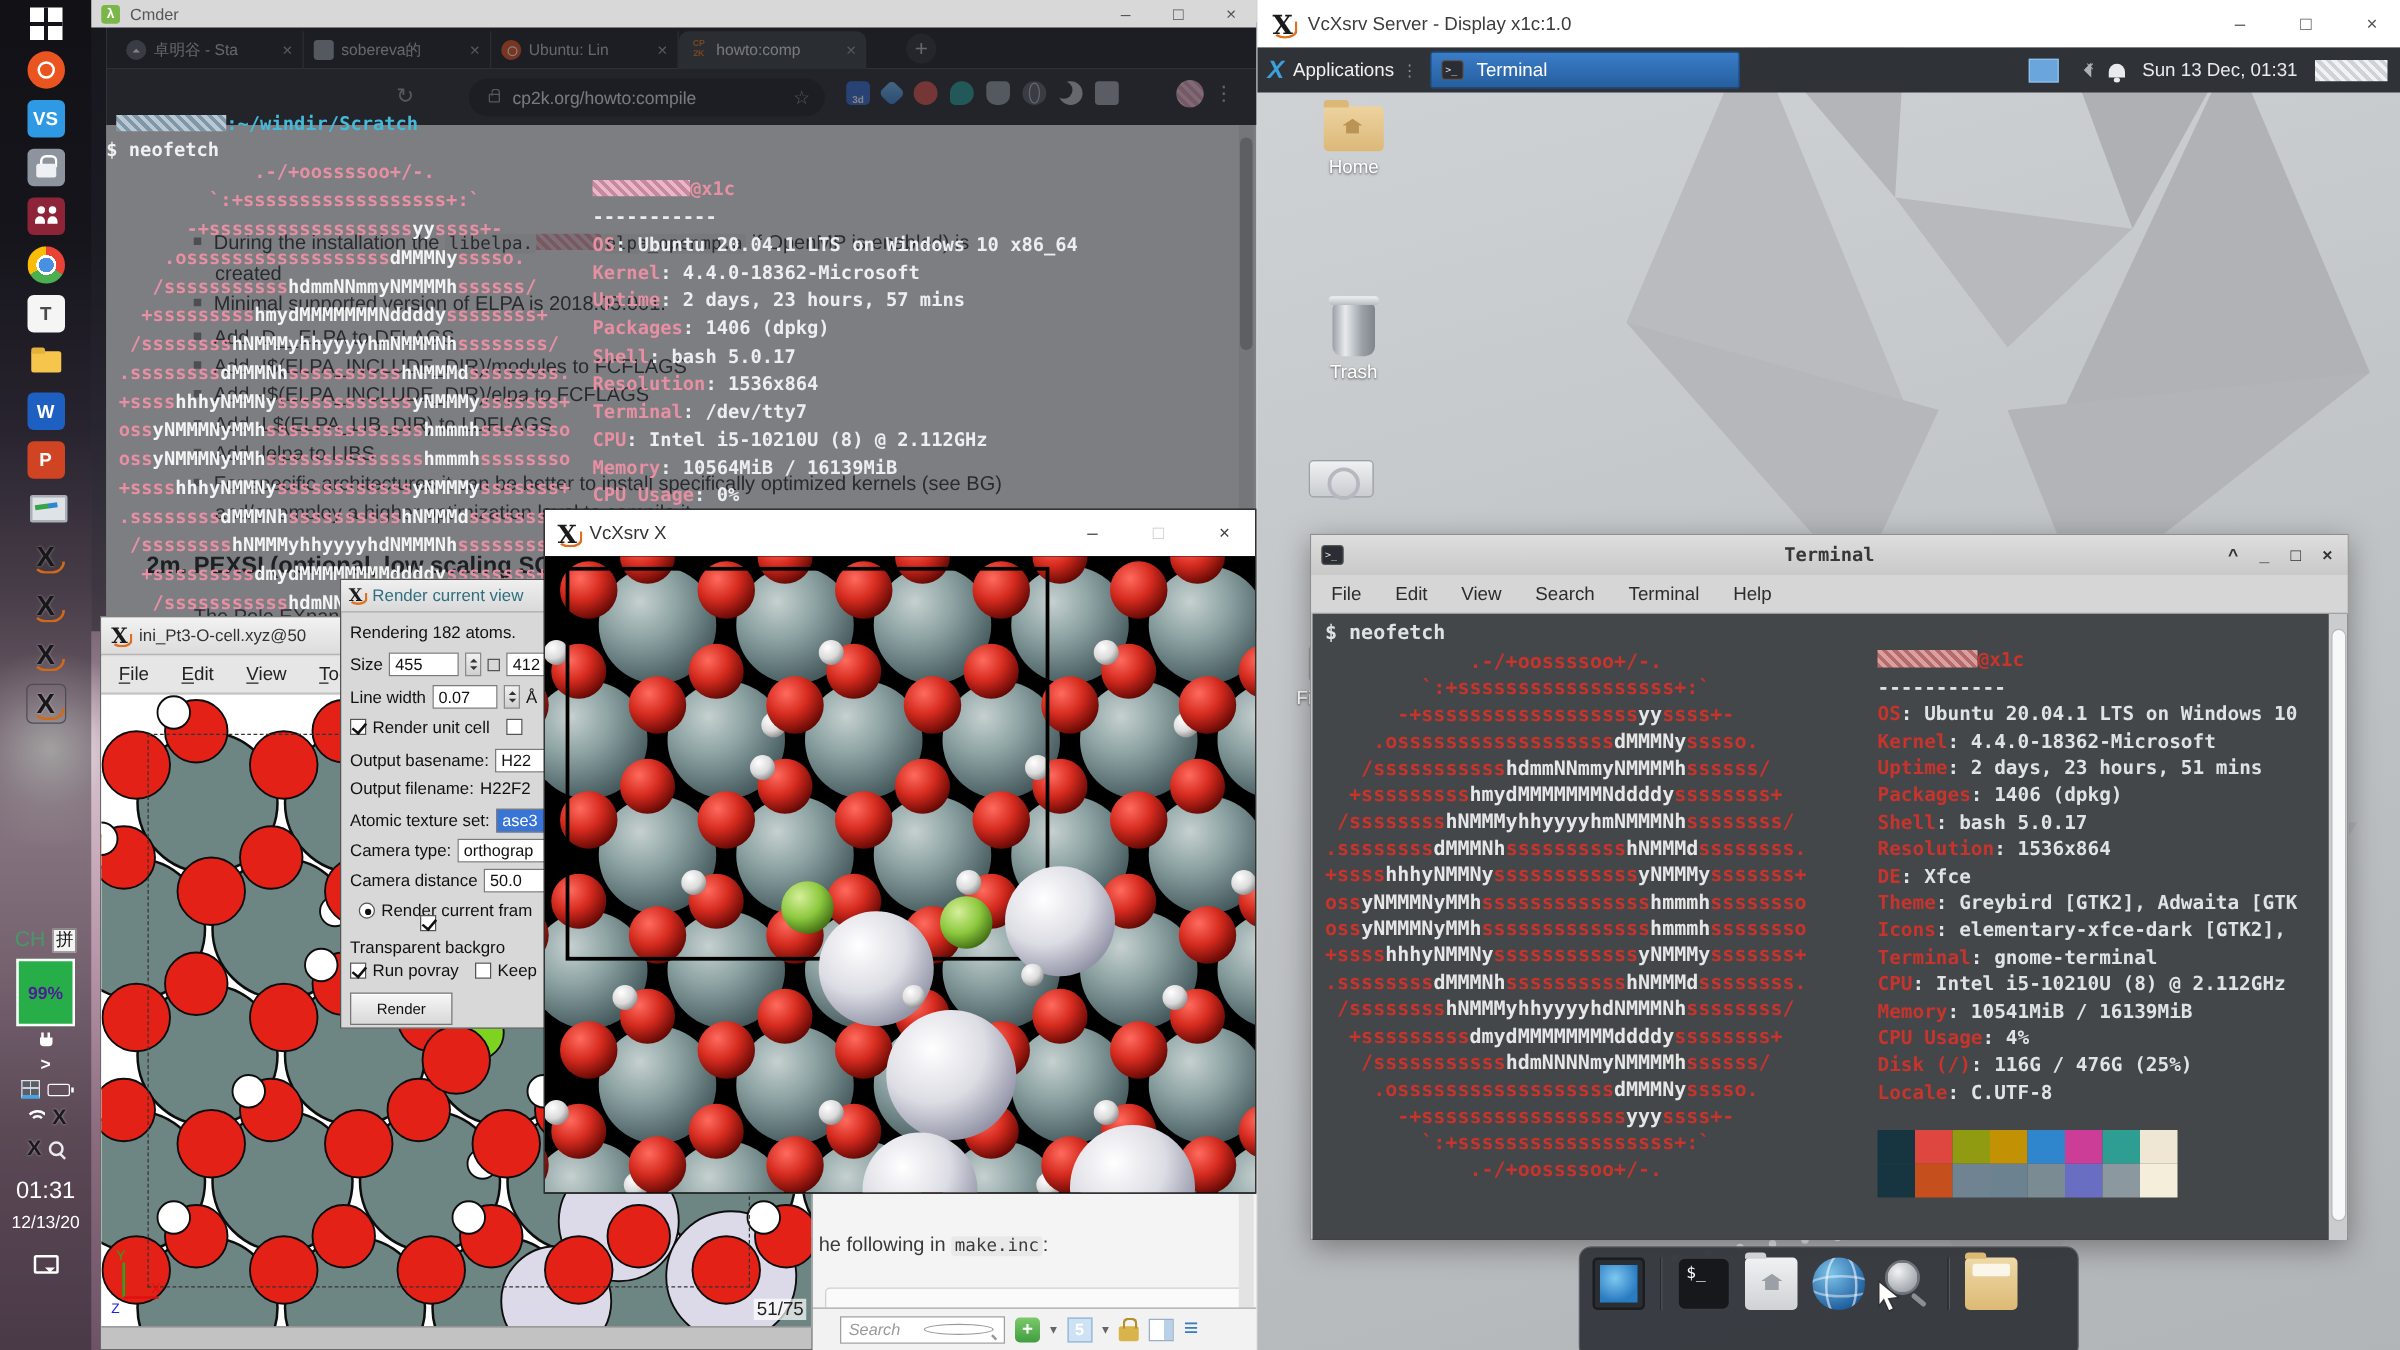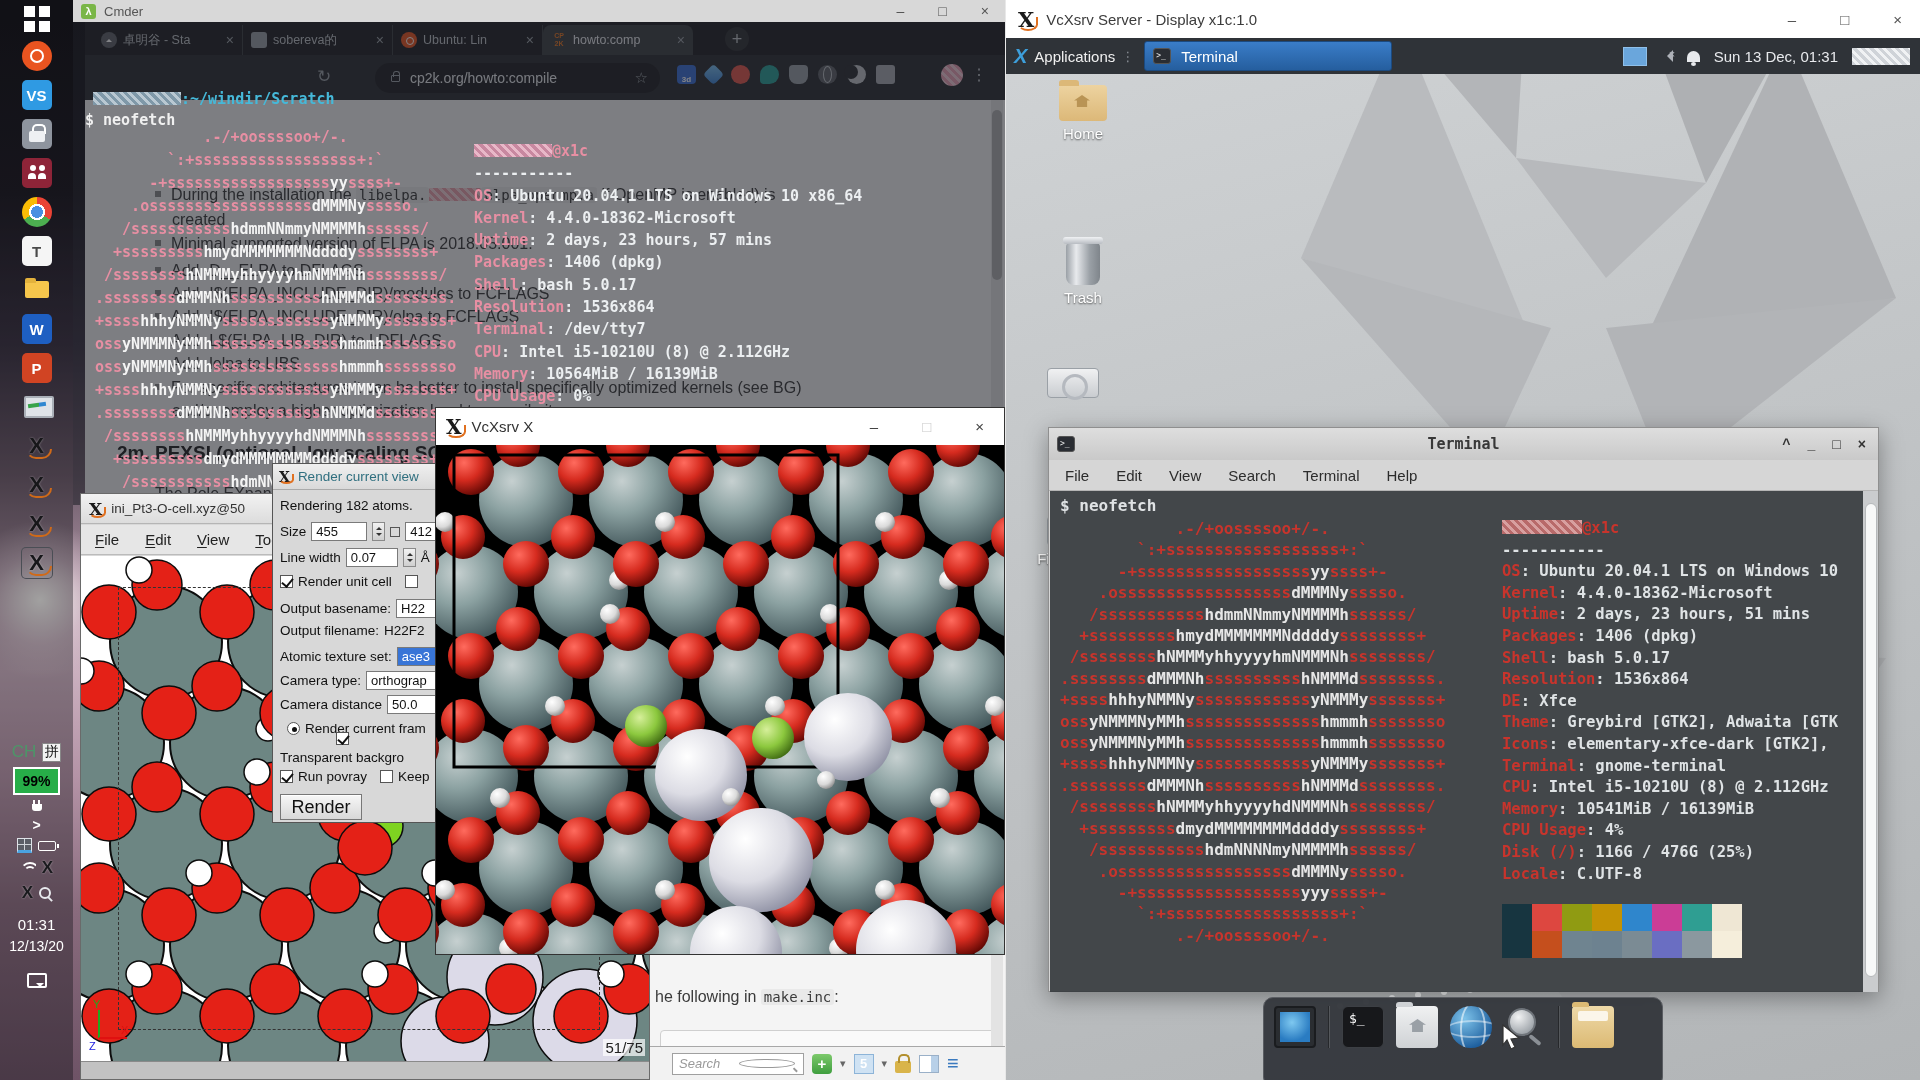--- a/index.html
+++ b/index.html
@@ -44,39 +44,39 @@
   .g-monitor::after { content:""; position:absolute; top:11px; left:6px; width:18px; height:4px;
     background:linear-gradient(90deg,#37a34a 0 60%, #2f87d1 60%); transform:rotate(-8deg); }
   .g-xserver { background:transparent !important; color:#17171a; font-size:22px; position:relative; text-shadow:0 0 2px rgba(255,255,255,.45); }
   .g-xserver::after { content:""; position:absolute; bottom:2px; left:4px; width:22px; height:8px;
     border:2px solid #d06a18; border-top:none; border-radius:0 0 11px 11px; border-left-color:transparent; }
   
   #tray { position:absolute; left:0; top:742px; width:73px; display:flex; flex-direction:column; align-items:center; gap:5px; z-index:3; color:#fff; }
   .tray-row { display:flex; align-items:center; gap:6px; }
   #ime-lang { color:#22c55e; opacity:.5; font-size:17px; }
   #ime-box { width:19px; height:19px; background:#f3f3f3; color:#111; font-size:14px; display:flex; align-items:center; justify-content:center; border:1px solid #888; }
-  #battery-pill { background:#27ae48; color:#000000; font-size:14px; font-weight:bold; padding:4px 7px; border:2px solid #fff; }
+  #battery-pill { background:#27ae48; color:#4c1d95; font-size:14px; font-weight:bold; padding:17px 7px; border:2px solid #fff; }
   .plug { width:10px; height:12px; position:relative; }
   .plug::before { content:""; position:absolute; left:1px; top:0; width:2px; height:5px; background:#fff; box-shadow:5px 0 0 #fff; }
   .plug::after { content:""; position:absolute; left:0; top:4px; width:10px; height:7px; background:#fff; border-radius:0 0 3px 3px; }
   .chev { color:#fff; font-size:14px; font-weight:bold; }
   .mini-grid { width:15px; height:15px; border:1px solid #dfe3e8; background:
      linear-gradient(#0000 45%, #cfd3d8 45% 55%, #0000 55%), linear-gradient(90deg,#0000 45%, #cfd3d8 45% 55%, #0000 55%), #5a5e66;
      border-bottom:3px solid #4aa3e0; }
   .mini-batt { width:18px; height:10px; border:1.5px solid #fff; border-radius:2px; position:relative; }
   .mini-batt::after { content:""; position:absolute; right:-4px; top:2px; width:2px; height:4px; background:#fff; }
   .wifi { width:16px; height:13px; position:relative; overflow:hidden; }
   .wifi::before { content:""; position:absolute; left:0; top:0; width:16px; height:16px; border:2px solid #fff; border-radius:50%;
     border-color:#fff transparent transparent transparent; }
   .wifi::after { content:""; position:absolute; left:4px; top:4px; width:8px; height:8px; border:2px solid #fff; border-radius:50%;
     border-color:#fff transparent transparent transparent; }
   .mag { width:12px; height:12px; border:2px solid #e8eaee; border-radius:50%; position:relative; }
   .mag::after { content:""; position:absolute; right:-4px; bottom:-3px; width:6px; height:2px; background:#e8eaee; transform:rotate(45deg); }
   .tb-x { color:#1a1a1e; font-weight:bold; font-size:17px; text-shadow:0 0 2px rgba(255,255,255,.5); position:relative; }
-  #tray-time { font-size:15px; margin-top:8px; }
+  #tray-time { font-size:19px; margin-top:8px; }
   #tray-date { font-size:14px; }
   .bubble { width:20px; height:15px; border:2px solid #fff; border-radius:2px; position:relative; margin-top:14px; }
   .bubble::after { content:""; position:absolute; left:7px; bottom:-5px; border:4px solid transparent; border-top-color:#fff; }
 
   
   #cmder-bar { position:absolute; left:73px; top:0; width:932px; height:22px; background:#d8d8d8; z-index:22; display:flex; align-items:center; }
   #cmder-lambda { width:15px; height:15px; margin-left:8px; background:#7ab648; color:#fff; font-size:11px; font-weight:bold;
      display:flex; align-items:center; justify-content:center; border-radius:3px; }
   #cmder-title { color:#555; font-size:13px; margin-left:8px; }
   #cmder-controls { margin-left:auto; display:flex; gap:34px; margin-right:16px; color:#555; font-size:14px; }
@@ -199,21 +199,21 @@
   .dsel { background:#3875d7; color:#fff; }
   .spin { width:13px; height:19px; background:linear-gradient(#f2f2f2,#cfcfcf); border:1px solid #8a8a8a; position:relative; }
   .spin::before { content:""; position:absolute; left:3px; top:4px; border:3.5px solid transparent; border-bottom-color:#333; border-top:none; }
   .spin::after { content:""; position:absolute; left:3px; bottom:4px; border:3.5px solid transparent; border-top-color:#333; border-bottom:none; }
   .aspect { width:10px; height:10px; border:1.5px solid #555; }
   .cb { width:13px; height:13px; background:#fff; border:1px solid #555; position:relative; flex:0 0 auto; }
   .cb.on::after { content:""; position:absolute; left:3px; top:0px; width:5px; height:9px; border:solid #111; border-width:0 2px 2px 0; transform:rotate(40deg); }
   .radio { width:13px; height:13px; border:1px solid #555; border-radius:50%; background:#fff; position:relative; flex:0 0 auto; }
   .radio.on::after { content:""; position:absolute; left:3.5px; top:3.5px; width:5px; height:5px; border-radius:50%; background:#111; }
   #dlg-render-btn { position:absolute; left:7px; top:330px; width:82px; height:26px; background:linear-gradient(#f7f7f7,#d8d8d8);
-     border:1px solid #777; font-size:18px; display:flex; align-items:center; justify-content:center; box-shadow:inset 0 1px 0 #fff; }
+     border:1px solid #777; font-size:12px; display:flex; align-items:center; justify-content:center; box-shadow:inset 0 1px 0 #fff; }
 
   
   #pov { position:absolute; left:435px; top:407px; width:570px; height:548px; z-index:50; background:#000; border:1px solid #333; }
   .wtitle { height:37px; background:#fff; display:flex; align-items:center; }
   .wtitle .xlogo { font-size:20px; margin-left:10px; }
   .wtitle .wt-text { font-size:15px; color:#333; margin-left:10px; }
   .wt-controls { margin-left:auto; display:flex; gap:44px; margin-right:20px; color:#444; font-size:15px; }
   .wt-dim { color:#c9c9c9; }
   #pov-body { position:absolute; left:0; top:37px; width:568px; height:509px; background:#000; overflow:hidden; }
 

